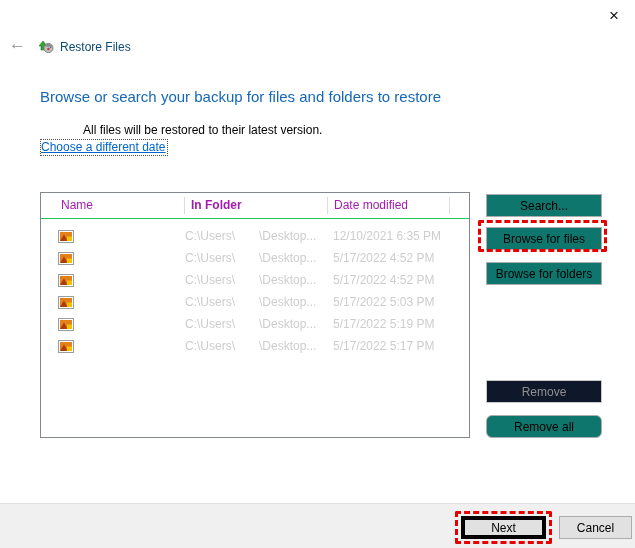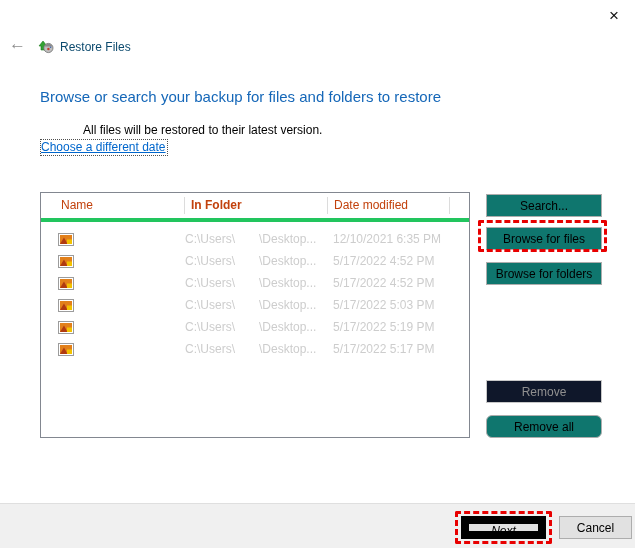--- a/index.html
+++ b/index.html
@@ -17,22 +17,22 @@
 
   
   .heading{position:absolute;left:40px;top:88px;font-size:15px;color:#1567b8;}
   .description{position:absolute;left:40px;top:123px;font-size:12px;color:#000;margin-left:43px;}
   .date-link{position:absolute;left:40px;top:139px;font-size:12px;color:#0066cc;
     text-decoration:underline;border:1px dotted #4f4f4f;padding:0 1px 1px 0;}
 
   
   .file-table{position:absolute;left:40px;top:192px;width:430px;height:246px;
     border:1px solid #828790;background:#fff;box-sizing:border-box;}
-  .table-header{display:flex;height:25px;align-items:center;color:#c2410c;font-size:12px;
-    border-bottom:4px solid #22c55e;}
+  .table-header{display:flex;height:25px;align-items:center;color:#a21caf;font-size:12px;
+    border-bottom:1px solid #22c55e;}
   .th{height:17px;line-height:17px;box-sizing:border-box;border-right:1px solid #dcdcdc;}
   .th-name{width:144px;padding-left:20px;}
   .th-folder{width:143px;padding-left:6px;font-weight:bold;}
   .th-date{width:122px;padding-left:6px;}
   .rows{padding-top:6px;}
   .row{display:flex;height:22px;align-items:center;font-size:12px;color:#cdcdcd;}
   .cell-name{width:144px;box-sizing:border-box;padding-left:17px;}
   .cell-name svg{display:block;}
   .cell-folder{width:143px;box-sizing:border-box;white-space:nowrap;overflow:hidden;}
   .cell-date{width:122px;box-sizing:border-box;padding-left:5px;white-space:nowrap;}
@@ -51,21 +51,21 @@
   
   .annot{position:absolute;border:3px dashed #e80000;border-radius:2px;box-sizing:border-box;}
   .annot-browse{left:478px;top:220px;width:129px;height:32px;}
   .annot-next{left:455px;top:511px;width:97px;height:33px;}
 
   
   .footer{position:absolute;left:0;top:503px;width:635px;height:45px;
     background:#f0f0f0;border-top:1px solid #dfdfdf;box-sizing:border-box;}
   .footer-btn{position:absolute;box-sizing:border-box;font-size:12px;color:#000;
     font-family:inherit;background:#e1e1e1;border:1px solid #adadad;text-align:center;padding:0;}
-  .btn-next{left:461px;top:516px;width:85px;height:23px;border:8px solid #000000;font-style:italic;}
+  .btn-next{left:461px;top:516px;width:85px;height:23px;border:4px solid #000000;}
   .btn-cancel{left:559px;top:516px;width:73px;height:23px;}
 </style>
 </head>
 <body>
 
 <div class="stage">
 
   <div class="close-btn">×</div>
 
   <div class="back-arrow">←</div>

